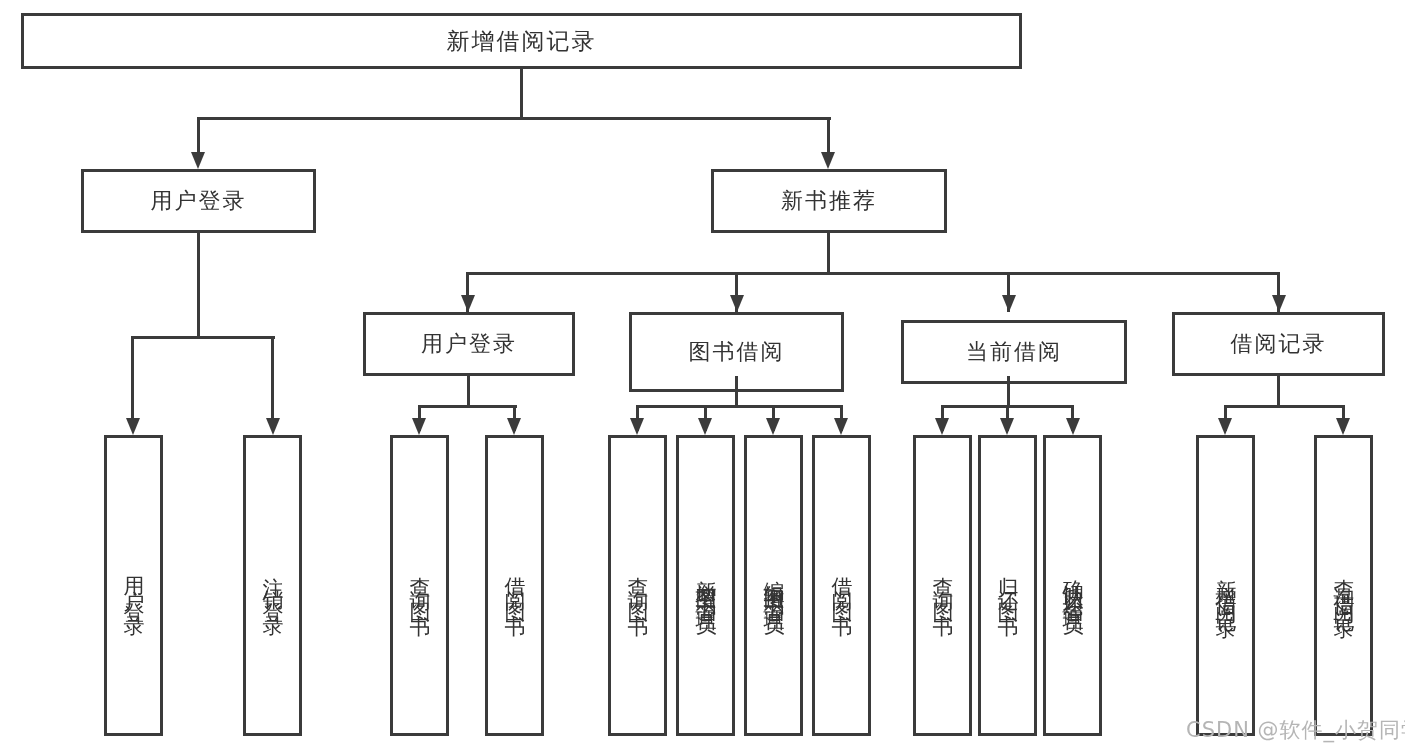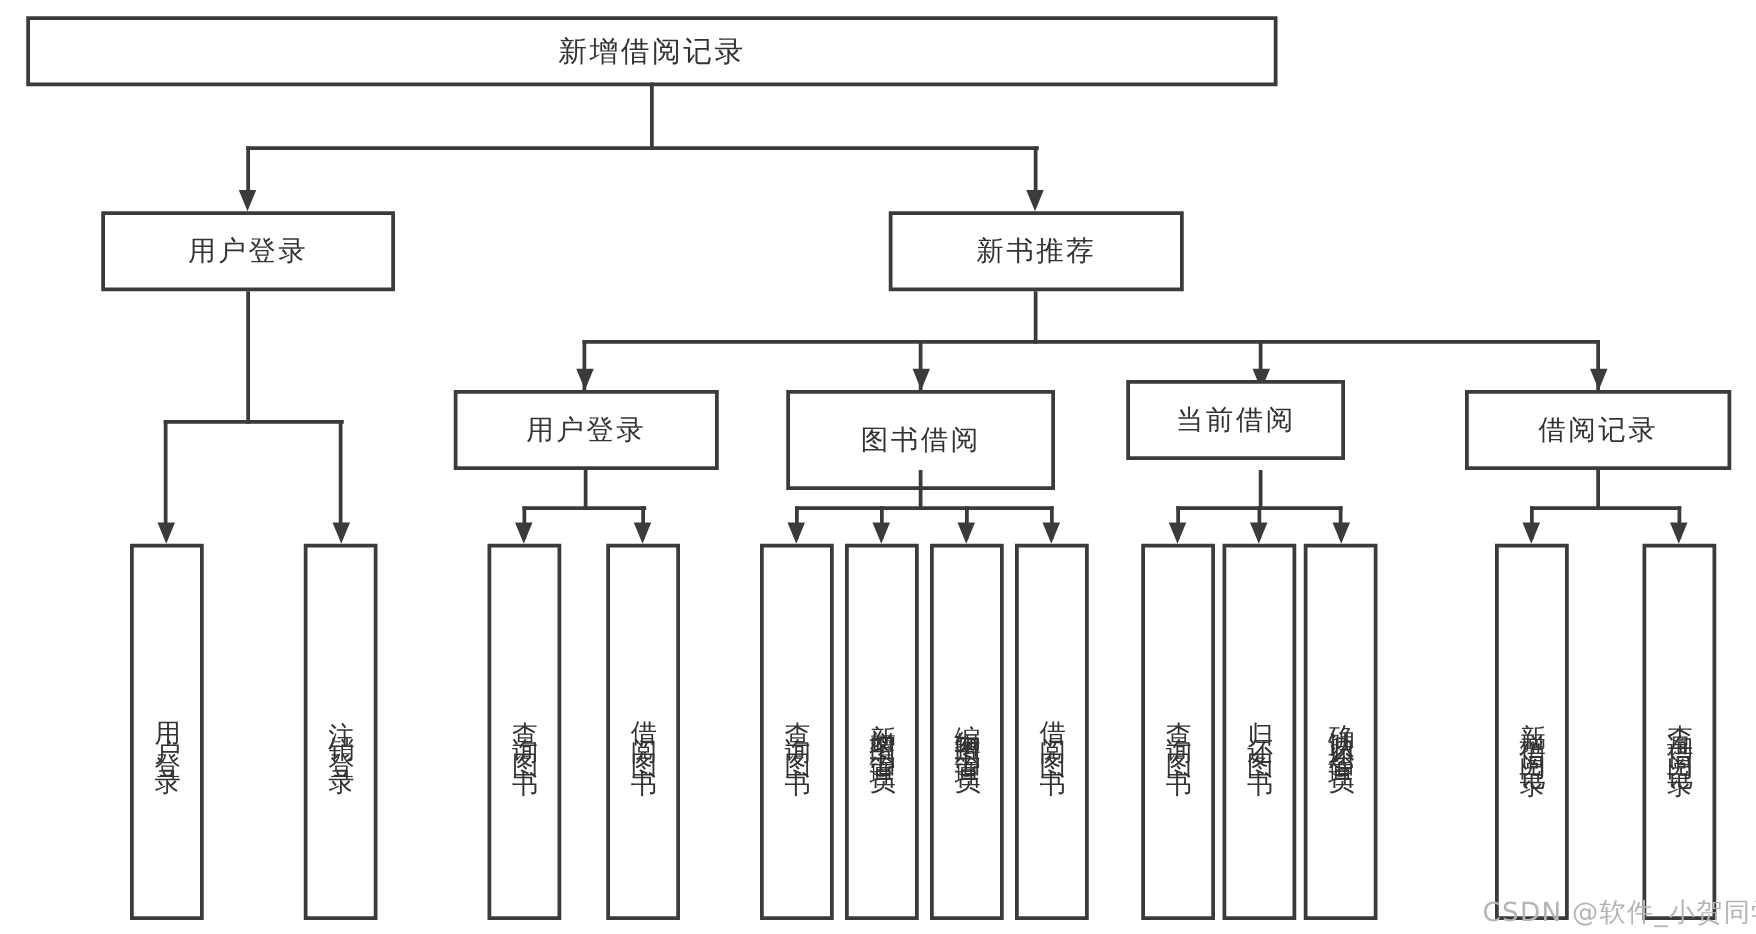--- a/index.html
+++ b/index.html
@@ -70,21 +70,21 @@
   <div class="arrow" style="left:730px;top:295px;"></div>
   <div class="arrow" style="left:1002px;top:295px;"></div>
   <div class="arrow" style="left:1272px;top:295px;"></div>
 
   <div class="box" style="left:363px;top:312px;width:212px;height:64px;">
     <span class="hlabel">用户登录</span>
   </div>
   <div class="box" style="left:629px;top:312px;width:215px;height:80px;">
     <span class="hlabel">图书借阅</span>
   </div>
-  <div class="box" style="left:901px;top:304px;width:175px;height:64px;font-family:Liberation Mono, monospace;">
+  <div class="box" style="left:901px;top:320px;width:226px;height:64px;font-family:Liberation Mono, monospace;">
     <span class="hlabel">当前借阅</span>
   </div>
   <div class="box" style="left:1172px;top:312px;width:213px;height:64px;">
     <span class="hlabel">借阅记录</span>
   </div>
 
   <div class="ln" style="left:467px;top:376px;width:3px;height:32px;"></div>
   <div class="ln" style="left:418px;top:405px;width:99px;height:3px;"></div>
   <div class="ln" style="left:418px;top:405px;width:3px;height:26px;"></div>
   <div class="ln" style="left:513px;top:405px;width:3px;height:26px;"></div>

